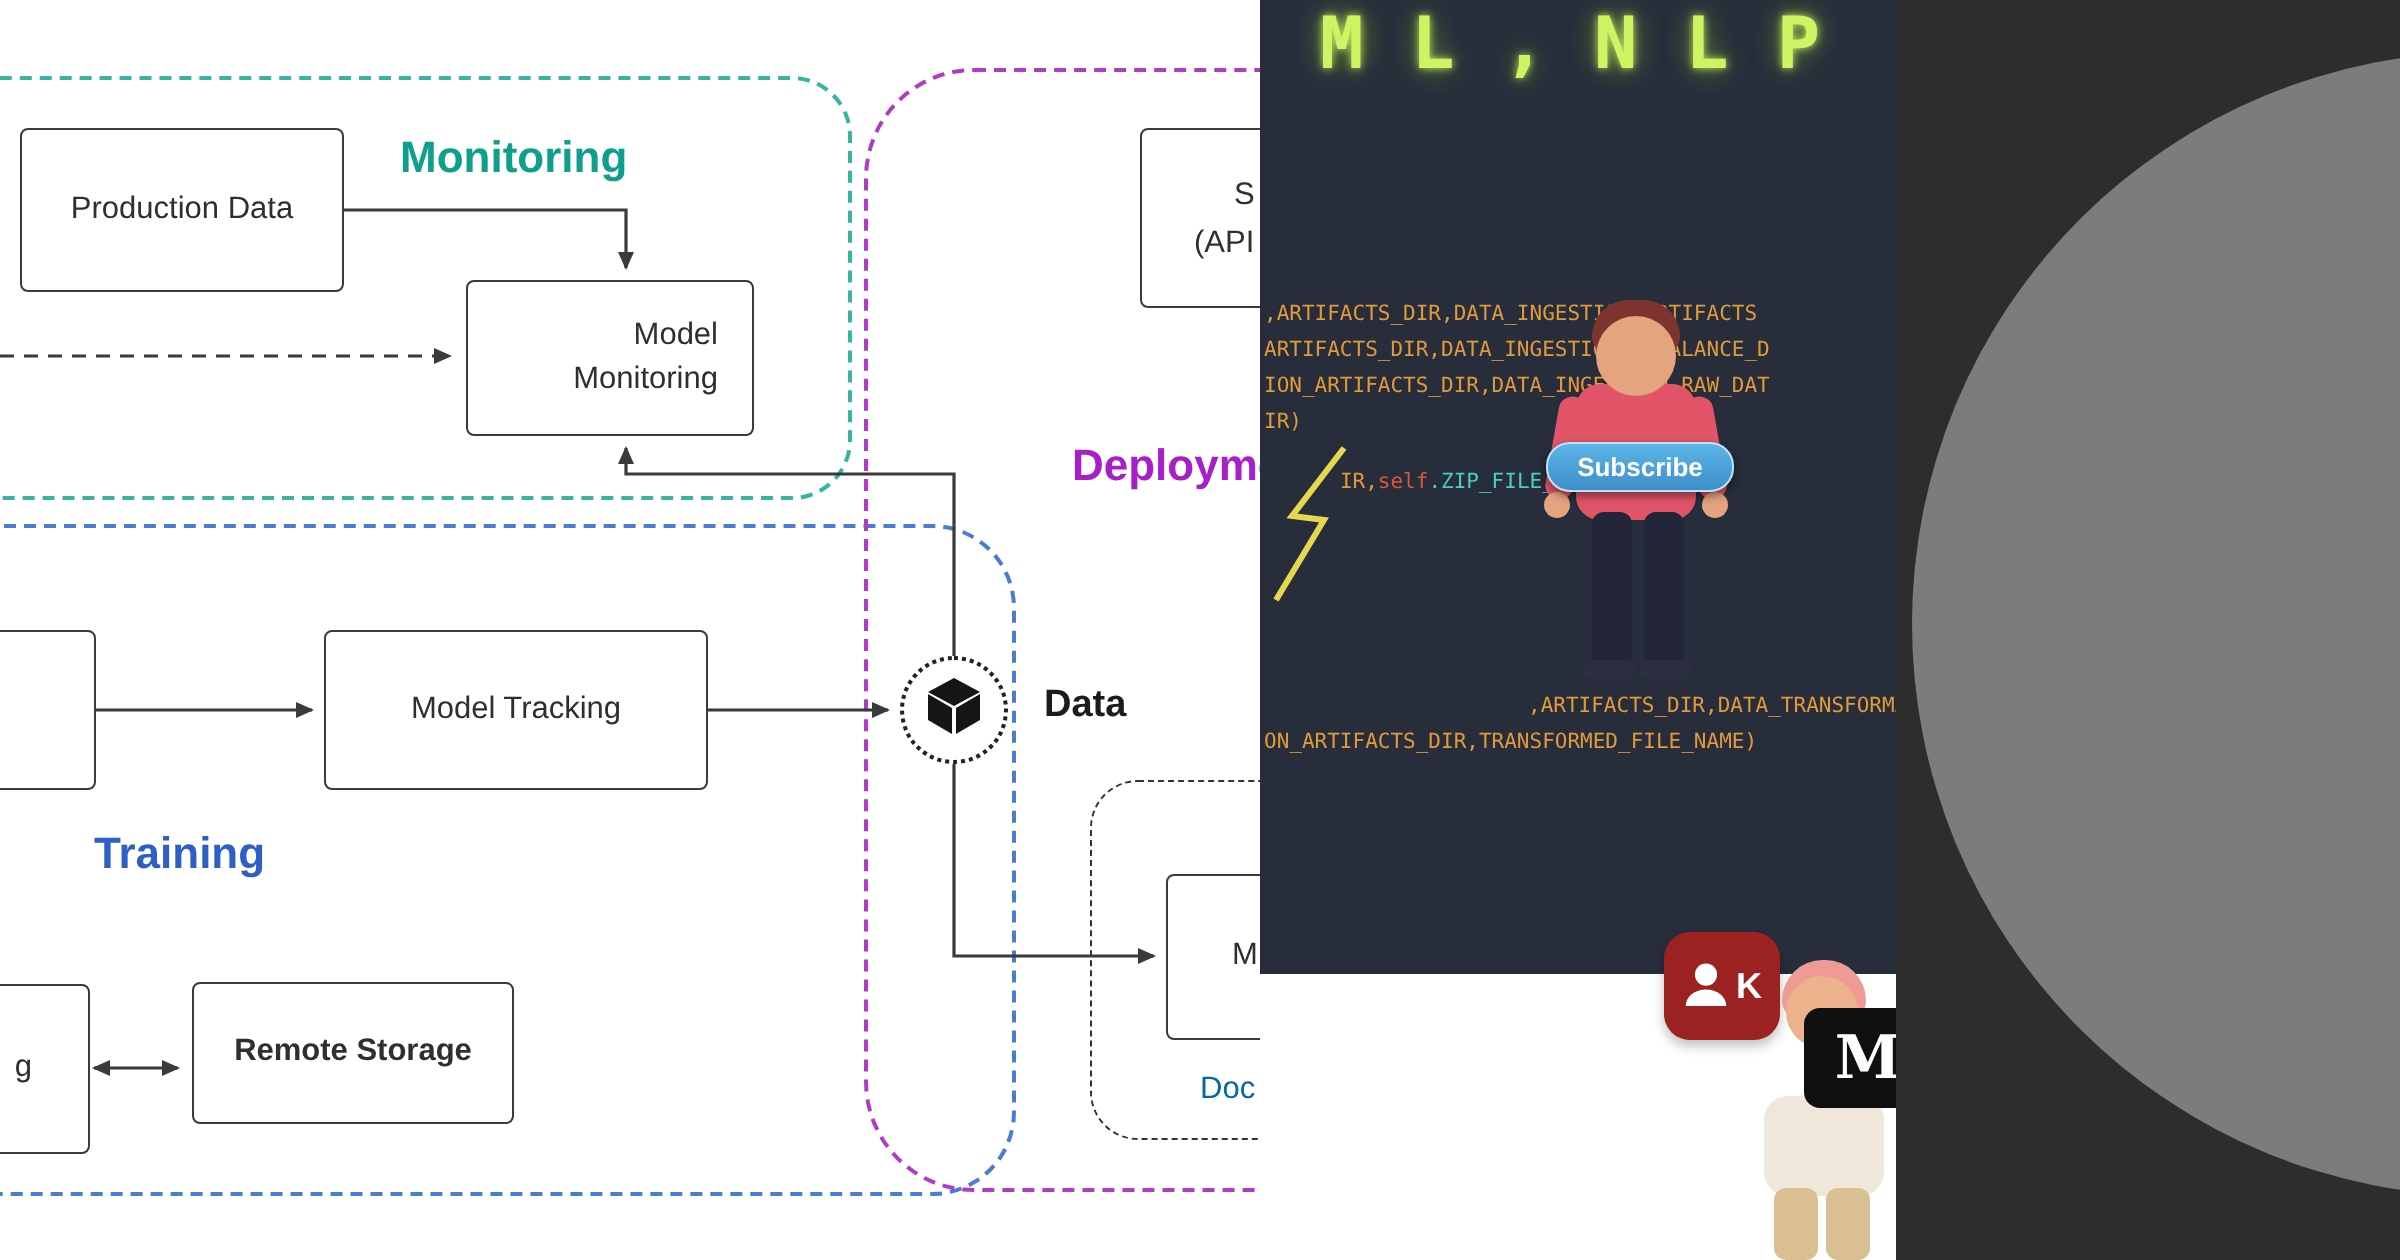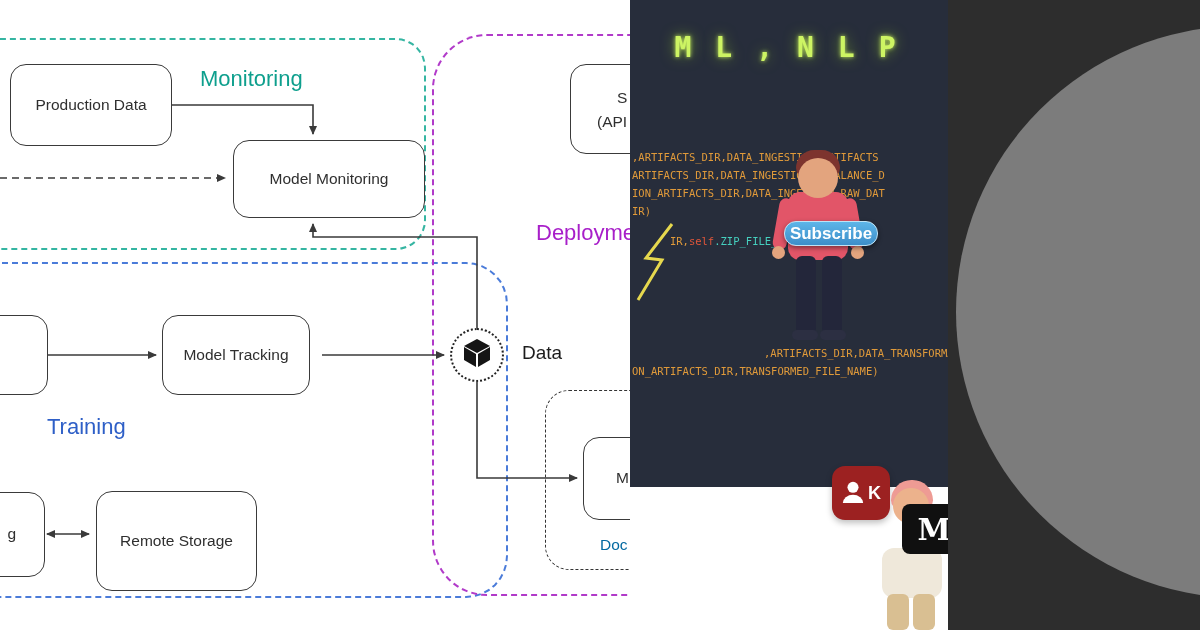--- a/index.html
+++ b/index.html
@@ -9,51 +9,51 @@
   
   .diagram{position:absolute;left:0;top:0;width:630px;height:630px;background:#fff;overflow:hidden;}
   .region{position:absolute;z-index:1;box-sizing:border-box;}
   .region.teal{left:-70px;top:38px;width:496px;height:212px;border:2px dashed #35b5a2;border-radius:30px;}
   .region.blue{left:-70px;top:262px;width:578px;height:336px;border:2px dashed #4a7bd9;border-radius:42px;}
   .region.purple{left:432px;top:34px;width:430px;height:562px;border:2px dashed #b13ac9;border-radius:55px;}
   .region.docker{left:545px;top:390px;width:260px;height:180px;border:1.6px dashed #333;border-radius:24px;z-index:2;}
 
   .arrows{position:absolute;left:0;top:0;z-index:2;}
 
-  .node{position:absolute;background:#fff;border:1.6px solid #3a3a3a;border-radius:16px;
+  .node{position:absolute;background:#fff;border:1.6px solid #3a3a3a;border-radius:4px;
         display:flex;align-items:center;justify-content:center;text-align:center;
         font-size:15.5px;color:#2f2f2f;line-height:1.45;z-index:3;padding:17px;box-sizing:border-box;}
   .node.production{left:10px;top:64px;width:162px;height:82px;}
-  .node.monitoringbox{left:233px;top:140px;width:192px;height:78px;text-align:right;}
-  .node.tracking{left:162px;top:315px;width:148px;height:80px;}
-  .node.storage{left:96px;top:491px;width:161px;height:100px;}
+  .node.monitoringbox{left:233px;top:140px;width:144px;height:78px;text-align:right;}
+  .node.tracking{left:162px;top:315px;width:192px;height:80px;}
+  .node.storage{left:96px;top:491px;width:161px;height:71px;font-weight:bold;}
   .node.serving{left:570px;top:64px;width:200px;height:90px;display:block;}
   .node.serving .l1{position:absolute;left:46px;top:22px;}
   .node.serving .l2{position:absolute;left:26px;top:46px;}
   .node.partial-mid{left:-120px;top:315px;width:168px;height:80px;}
   .node.partial-bottom{left:-120px;top:492px;width:165px;height:85px;justify-content:flex-end;padding-right:28px;}
   .node.mbox{left:583px;top:437px;width:160px;height:83px;justify-content:flex-start;padding-left:32px;z-index:3;}
 
-  .region-label{position:absolute;font-weight:400;font-size:22px;z-index:4;}
+  .region-label{position:absolute;font-weight:700;font-size:22px;z-index:4;}
   .label-monitoring{left:200px;top:66px;color:#0e9f8d;}
   .label-training{left:47px;top:414px;color:#2e5fc7;}
   .label-deployment{left:536px;top:220px;color:#a81fc9;}
   .label-model{left:522px;top:342px;color:#1c1c1c;font-size:19px;}
   .label-doc{position:absolute;left:600px;top:536px;font-size:15.5px;color:#0369a1;z-index:3;}
 
   .cube-circle{position:absolute;left:450px;top:328px;width:54px;height:54px;border:2px dotted #222;
                border-radius:50%;background:#fff;display:flex;align-items:center;justify-content:center;
                z-index:4;box-sizing:border-box;}
 
   
   .thumb{position:absolute;left:630px;top:0;width:318px;height:630px;background:#272d3b;overflow:hidden;
          font-family:"DejaVu Sans Mono",monospace;}
   .neon{position:absolute;width:100%;text-align:center;color:#cdf463;font-weight:700;white-space:nowrap;
         text-shadow:0 0 4px rgba(205,244,99,.95),0 0 14px rgba(160,220,40,.65);}
-  .neon.t1{top:2px;font-size:28px;letter-spacing:24px;left:8px;margin-top:29px;}
+  .neon.t1{top:2px;font-size:36px;letter-spacing:24px;left:8px;}
   .neon.t2{top:52px;font-size:34px;letter-spacing:24px;left:10px;}
   .neon.t3{top:94px;font-size:29px;letter-spacing:12px;left:6px;}
 
   .codeline{position:absolute;font-size:10.5px;white-space:pre;z-index:1;letter-spacing:0;}
   .c-orange{color:#e09a3a;}
   .c-red{color:#e0563a;}
   .c-teal{color:#45d0bf;}
   .ct1{left:2px;top:151px;}
   .ct2{left:2px;top:169px;}
   .ct3{left:2px;top:187px;}
@@ -70,23 +70,23 @@
   .p-arm-l{position:absolute;left:146px;top:198px;width:14px;height:52px;background:#e25568;border-radius:7px;transform:rotate(10deg);}
   .p-arm-r{position:absolute;left:216px;top:198px;width:14px;height:52px;background:#e25568;border-radius:7px;transform:rotate(-10deg);}
   .p-hand-l{position:absolute;left:142px;top:246px;width:13px;height:13px;background:#e3a47e;border-radius:50%;}
   .p-hand-r{position:absolute;left:221px;top:246px;width:13px;height:13px;background:#e3a47e;border-radius:50%;}
   .p-torso{position:absolute;left:158px;top:192px;width:60px;height:68px;background:#e25568;border-radius:12px;}
   .p-leg-l{position:absolute;left:166px;top:256px;width:20px;height:78px;background:#23263a;border-radius:6px;}
   .p-leg-r{position:absolute;left:192px;top:256px;width:20px;height:78px;background:#23263a;border-radius:6px;}
   .p-shoe-l{position:absolute;left:162px;top:330px;width:26px;height:10px;background:#2c2f42;border-radius:5px;}
   .p-shoe-r{position:absolute;left:190px;top:330px;width:26px;height:10px;background:#2c2f42;border-radius:5px;}
 
-  .subscribe{position:absolute;left:154px;top:221px;width:92px;height:23px;border-radius:12px;z-index:3;
+  .subscribe{position:absolute;left:143px;top:221px;width:92px;height:23px;border-radius:12px;z-index:3;
              background:linear-gradient(#5db5e8,#3d8ec9);border:1px solid #bfe3f5;color:#fff;
-             font-family:"Liberation Sans",sans-serif;font-weight:700;font-size:17px;
+             font-family:"Liberation Sans",sans-serif;font-weight:700;font-size:13px;
              display:flex;align-items:center;justify-content:center;box-shadow:0 2px 5px rgba(0,0,0,.45);}
 
   .ops{position:absolute;left:-6px;top:283px;font-family:"Liberation Sans",sans-serif;font-weight:800;
        font-size:68px;color:#ff46d4;letter-spacing:2px;z-index:2;
        text-shadow:0 0 10px rgba(255,70,212,.9),0 0 28px rgba(255,70,212,.55);}
 
   .thumb-white{position:absolute;left:0;top:487px;width:318px;height:143px;background:#fff;z-index:2;}
 
   .k-badge{position:absolute;left:202px;top:466px;width:58px;height:54px;background:#9c2121;border-radius:13px;
            z-index:4;display:flex;align-items:center;justify-content:center;gap:3px;

